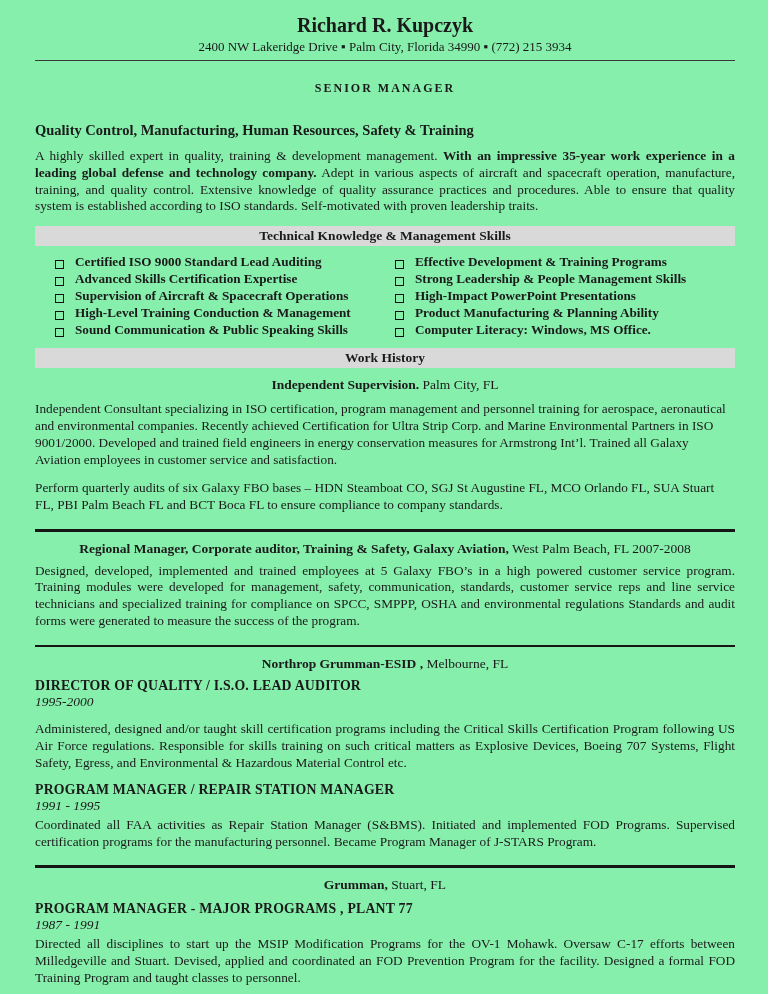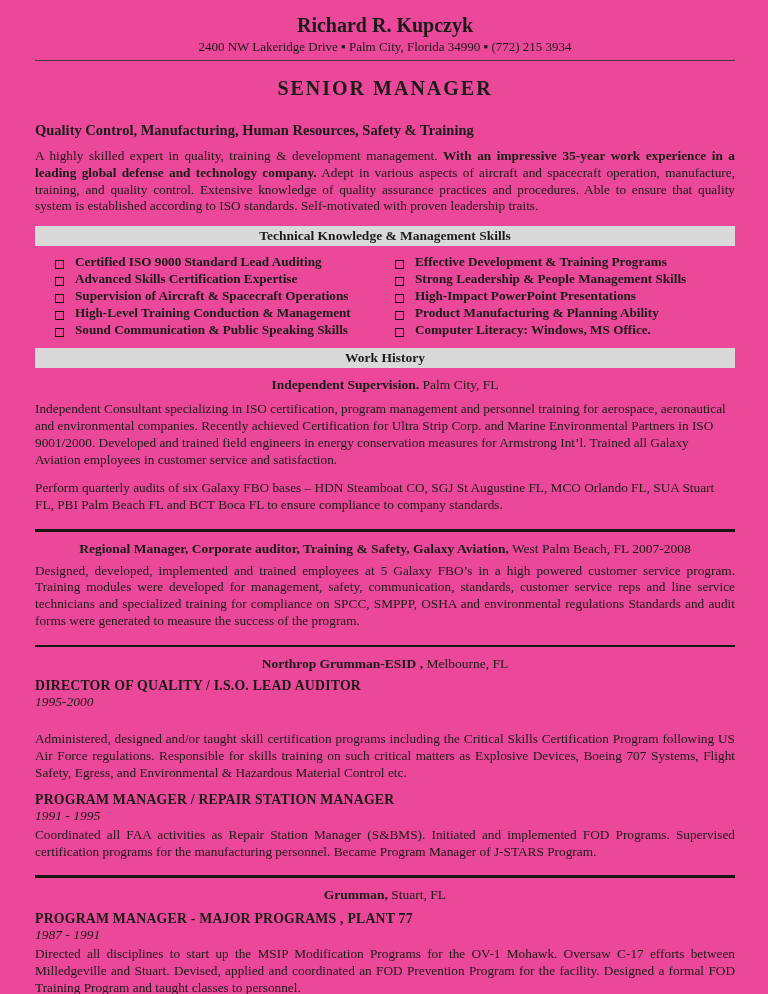--- a/index.html
+++ b/index.html
@@ -4,21 +4,21 @@
 <style>
   * { margin: 0; padding: 0; box-sizing: border-box; }
   html, body { background: #e8e8e8; }
   body { font-family: "Liberation Serif", serif; }
 
   .page {
     position: relative;
     width: 768px;
     height: 994px;
     margin: 0 auto;
-    background: #ec4899;
+    background: #86efac;
     color: #1a1a1a;
     padding: 12px 33px 0 35px;
     overflow: hidden;
   }
 
   
   .name {
     text-align: center;
     font-size: 20px;
     font-weight: bold;
@@ -27,21 +27,21 @@
   .contact {
     text-align: center;
     font-size: 13px;
     line-height: 17px;
     padding-bottom: 5px;
     border-bottom: 1.5px solid #3a3a3a;
   }
   .role-title {
     margin-top: 17px;
     text-align: center;
-    font-size: 20px;
+    font-size: 12px;
     font-weight: bold;
     letter-spacing: 2px;
     line-height: 20px;
   }
   .role-subtitle {
     margin-top: 23px;
     text-align: left;
     font-size: 14.5px;
     font-weight: bold;
     line-height: 19px;
@@ -198,21 +198,21 @@
   <p class="para mt6">Designed, developed, implemented and trained employees at 5 Galaxy  FBO’s in a high powered customer service program.  Training modules were developed for management, safety, communication, standards, customer service reps and line service technicians and specialized training for compliance on SPCC, SMPPP, OSHA and environmental regulations   Standards and audit forms were generated to measure the success of the program.</p>
 
   <div class="sep"></div>
 
   <div class="job-head mt8"><span class="b">Northrop Grumman-ESID ,</span><span> Melbourne, FL</span></div>
 
   <div class="position-row mt6">
     <span class="position-title">DIRECTOR OF QUALITY / I.S.O. LEAD AUDITOR</span>
     <span class="position-dates">1995-2000</span>
   </div>
-  <p class="para" style="margin-top:21px;">Administered, designed and/or taught skill certification programs including the Critical Skills Certification Program following US Air Force regulations.   Responsible for skills training on such critical matters as Explosive Devices, Boeing 707 Systems, Flight Safety, Egress, and Environmental &amp; Hazardous Material Control etc.</p>
+  <p class="para" style="margin-top:11px;">Administered, designed and/or taught skill certification programs including the Critical Skills Certification Program following US Air Force regulations.   Responsible for skills training on such critical matters as Explosive Devices, Boeing 707 Systems, Flight Safety, Egress, and Environmental &amp; Hazardous Material Control etc.</p>
 
   <div class="position-row mt10">
     <span class="position-title">PROGRAM MANAGER / REPAIR STATION MANAGER</span>
     <span class="position-dates">1991 - 1995</span>
   </div>
   <p class="para" style="margin-top:3px;">Coordinated all FAA activities as Repair Station Manager (S&amp;BMS).  Initiated and implemented FOD Programs.  Supervised certification programs for the manufacturing personnel.  Became Program Manager of J-STARS Program.</p>
 
   <div class="sep"></div>
 
   <div class="job-head mt8"><span class="b">Grumman,</span><span> Stuart, FL</span></div>

